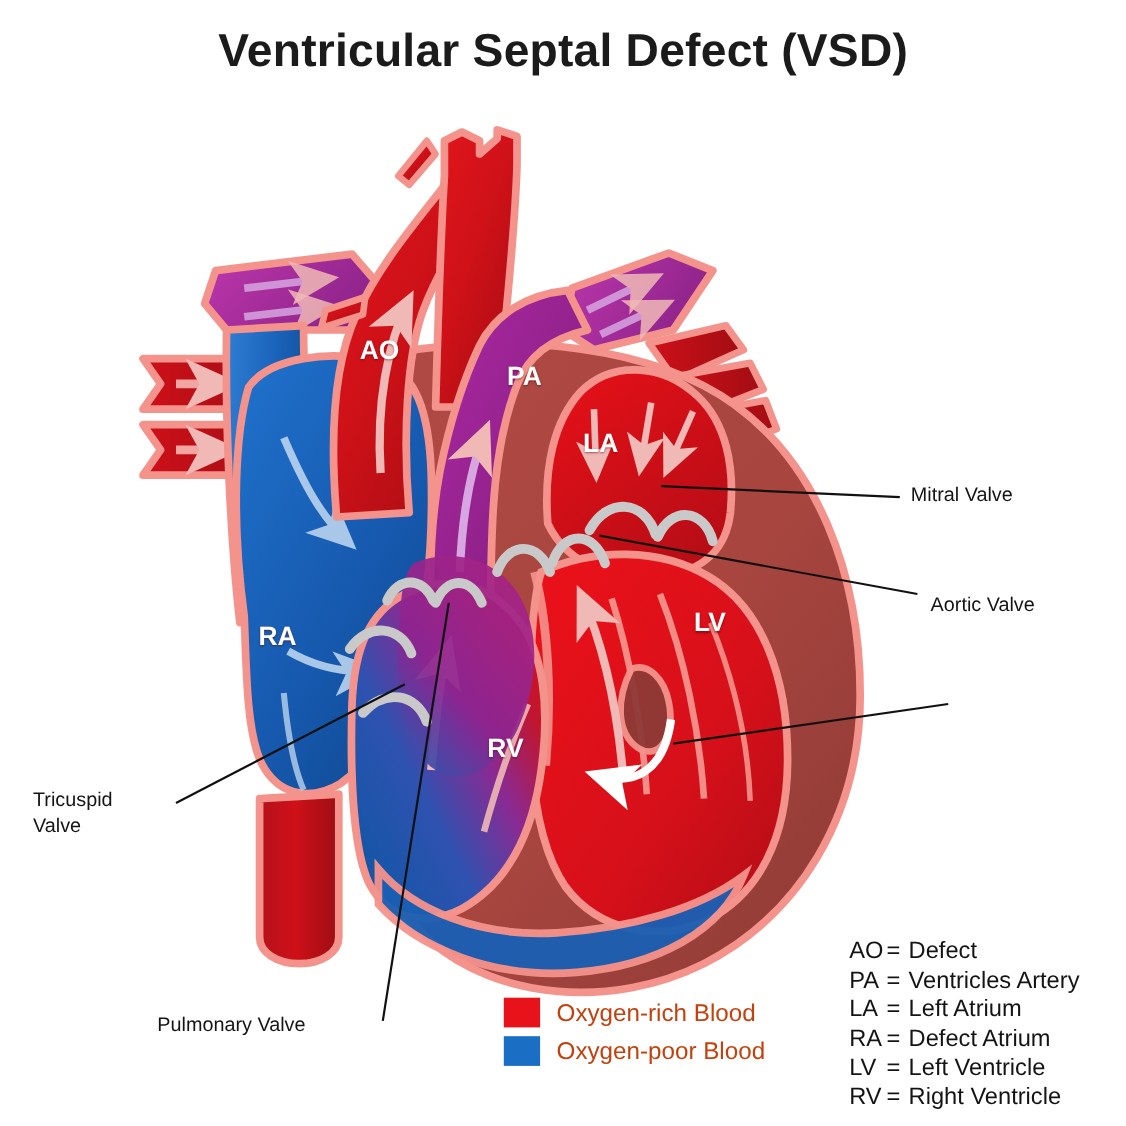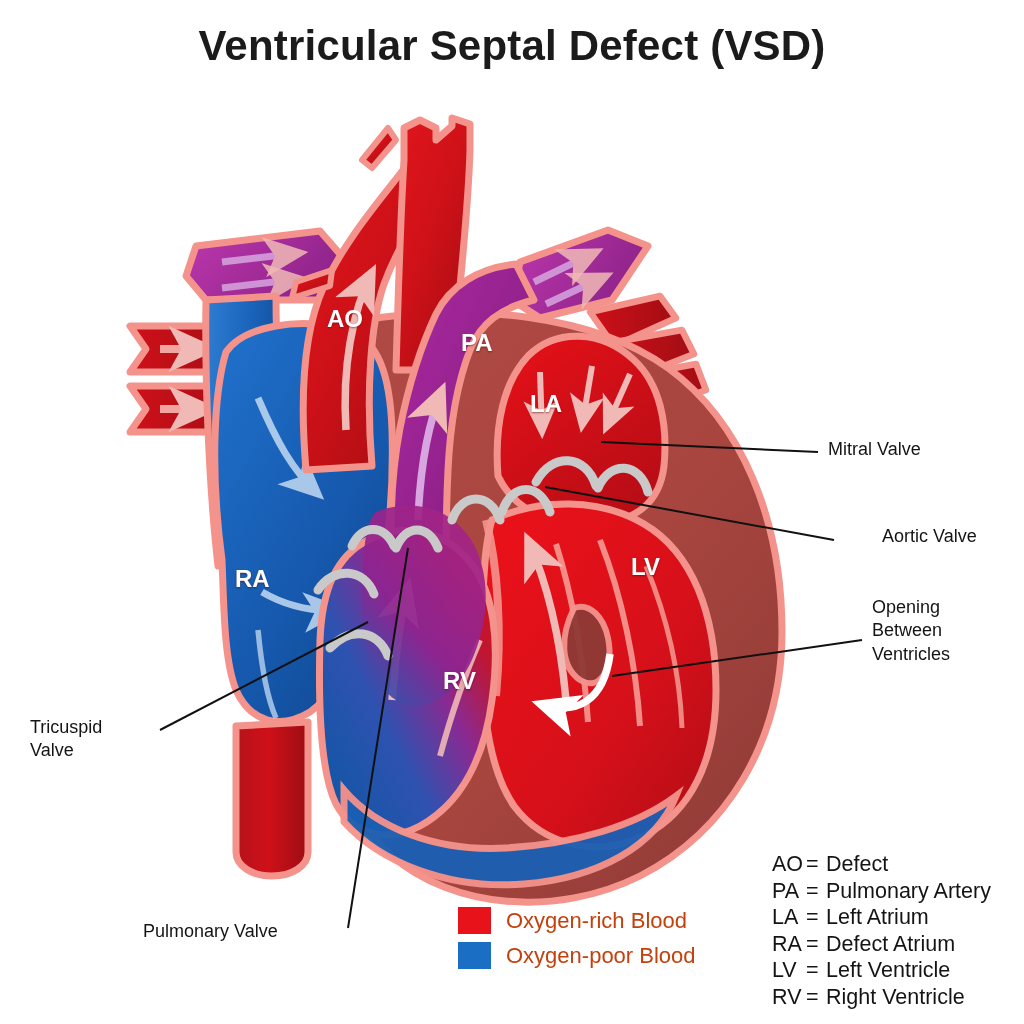--- a/index.html
+++ b/index.html
@@ -303,25 +303,22 @@
       <line x1="612" y1="676" x2="862" y2="640"></line>
       <line x1="160" y1="730" x2="368" y2="622"></line>
       <line x1="348" y1="928" x2="408" y2="548"></line>
     </g>
   </svg>
 
   <div class="page-title">Ventricular Septal Defect (VSD)</div>
 
   <div class="callout right" style="left:828px;top:438px;">Mitral Valve</div>
 
-  <div class="callout right" style="left:846px;top:525px;margin-left:36px;">Aortic Valve</div>
-
-  <div class="callout right" style="left:872px;top:596px;">Opening
-Between
-Ventricles</div>
+  <div class="callout right" style="left:846px;top:538px;">Aortic Valve</div>
+
 
   <div class="callout left" style="left:143px;top:920px;">Pulmonary Valve</div>
 
   <div class="callout left" style="left:30px;top:716px;">Tricuspid
 Valve</div>
 
   <div id="chamber-labels">
       <div class="chamber-label" style="left: 327px; top: 305px;">AO</div>
       <div class="chamber-label" style="left: 461px; top: 329px;">PA</div>
       <div class="chamber-label" style="left: 530px; top: 390px;">LA</div>
@@ -343,21 +340,21 @@
 
   <div id="abbrev">
       <div class="abbrev-row">
         <span class="abbrev-code">AO</span>
         <span class="abbrev-eq">=</span>
         <span class="abbrev-name">Defect</span>
       </div>
       <div class="abbrev-row">
         <span class="abbrev-code">PA</span>
         <span class="abbrev-eq">=</span>
-        <span class="abbrev-name">Pulmonary Artery</span>
+        <span class="abbrev-name">Ventricles Artery</span>
       </div>
       <div class="abbrev-row">
         <span class="abbrev-code">LA</span>
         <span class="abbrev-eq">=</span>
         <span class="abbrev-name">Left Atrium</span>
       </div>
       <div class="abbrev-row">
         <span class="abbrev-code">RA</span>
         <span class="abbrev-eq">=</span>
         <span class="abbrev-name">Defect Atrium</span>

